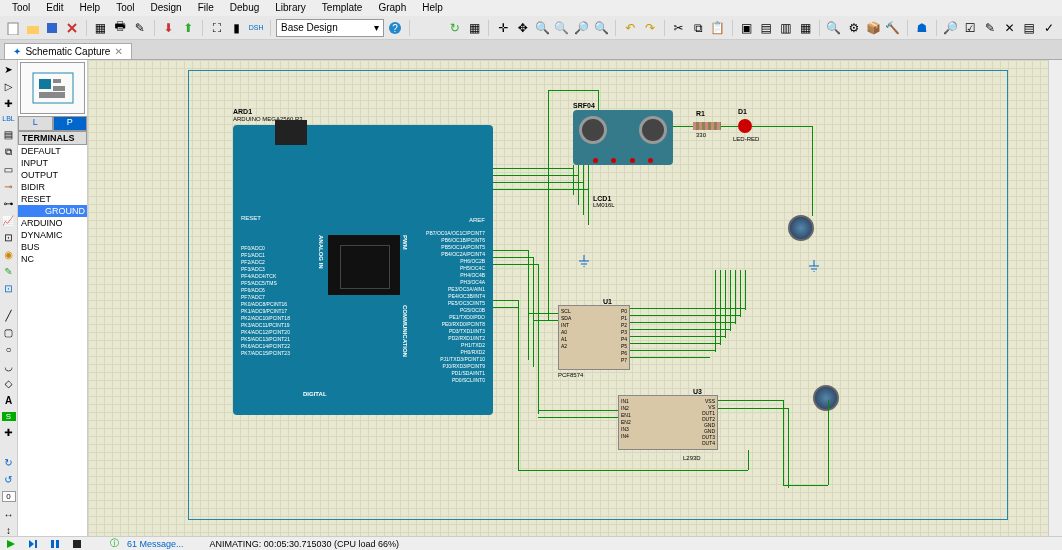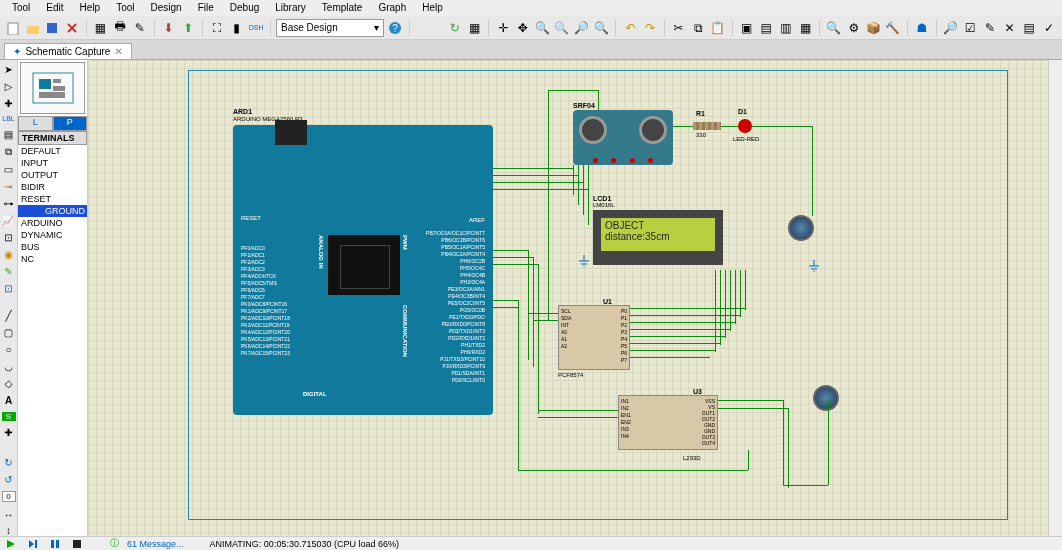--- a/index.html
+++ b/index.html
@@ -17,21 +17,21 @@
 .sidebar-left { width: 18px; background: #e8e8e8; border-right: 1px solid #ccc; display: flex; flex-direction: column; align-items: center; padding-top: 4px; gap: 6px; }
 .sidebar-left .sbtn { width: 14px; height: 14px; font-size: 10px; cursor: pointer; display: flex; align-items: center; justify-content: center; }
 .picker { width: 70px; background: white; border-right: 1px solid #ccc; display: flex; flex-direction: column; }
 .preview { height: 52px; border: 1px solid #999; margin: 2px; background: #fafafa; display: flex; align-items: center; justify-content: center; }
 .preview svg { width: 60px; height: 40px; }
 .p-head { display: flex; height: 15px; }
 .p-head div { flex: 1; background: #ddd; border: 1px solid #999; font-size: 9px; text-align: center; }
 .p-label { font-size: 9px; font-weight: bold; padding: 1px 3px; background: #ddd; border: 1px solid #999; }
 .p-list { flex: 1; font-size: 9px; overflow: hidden; }
 .p-list div { padding: 1px 3px; cursor: pointer; }
-.p-list div.sel { background: #1d4ed8; color: white; padding-left: 27px; }
+.p-list div.sel { background: #3b82f6; color: white; padding-left: 27px; }
 .canvas { flex: 1; position: relative; overflow: hidden; }
 .grid { position: absolute; inset: 0; background: #e8e8d0;
   background-image: linear-gradient(#d8d8c0 1px, transparent 1px), linear-gradient(90deg, #d8d8c0 1px, transparent 1px);
   background-size: 8px 8px; }
 .ruler-right { width: 14px; background: #eee; border-left: 1px solid #ccc; }
 .statusbar { position: absolute; bottom: 0; left: 0; right: 0; height: 14px; background: #eee; border-top: 1px solid #ccc; display: flex; align-items: center; font-size: 9px; gap: 8px; padding: 0 4px; }
 .sbtn-sim { width: 14px; height: 12px; display: flex; align-items: center; justify-content: center; }
 .lbl { font-size: 7px; font-weight: bold; position: absolute; white-space: nowrap; }
 .wire { position: absolute; background: #0a8a0a; }
 .wire-h { height: 1px; }
@@ -300,28 +300,20 @@
 
     <div class="lbl" style="left:608px;top:50px">R1</div>
     <div class="resistor"></div>
     <div class="lbl" style="left:608px;top:72px;font-weight:normal;font-size:6px">330</div>
     <div class="lbl" style="left:650px;top:48px">D1</div>
     <div class="led"></div>
     <div class="lbl" style="left:645px;top:76px;font-weight:normal;font-size:6px">LED-RED</div>
 
     <div class="lbl" style="left:505px;top:135px">LCD1</div>
     <div class="lbl" style="left:505px;top:142px;font-size:6px;font-weight:normal">LM016L</div>
-    <div class="lcd">
-      <div class="screen">
-        <div>   OBJECT</div>
-        <div>distance:35cm</div>
-      </div>
-      <div style="position:absolute;bottom:0;left:4px;right:4px;height:10px;display:flex;gap:1px">
-      </div>
-    </div>
 
     <div class="lbl" style="left:515px;top:238px">U1</div>
     <div class="u1">
       <div id="u1l" style="position:absolute;left:2px;top:2px;font-size:5px;line-height:7px">
           <div>SCL</div>
           <div>SDA</div>
           <div></div>
           <div>INT</div>
           <div></div>
           <div>A0</div>

